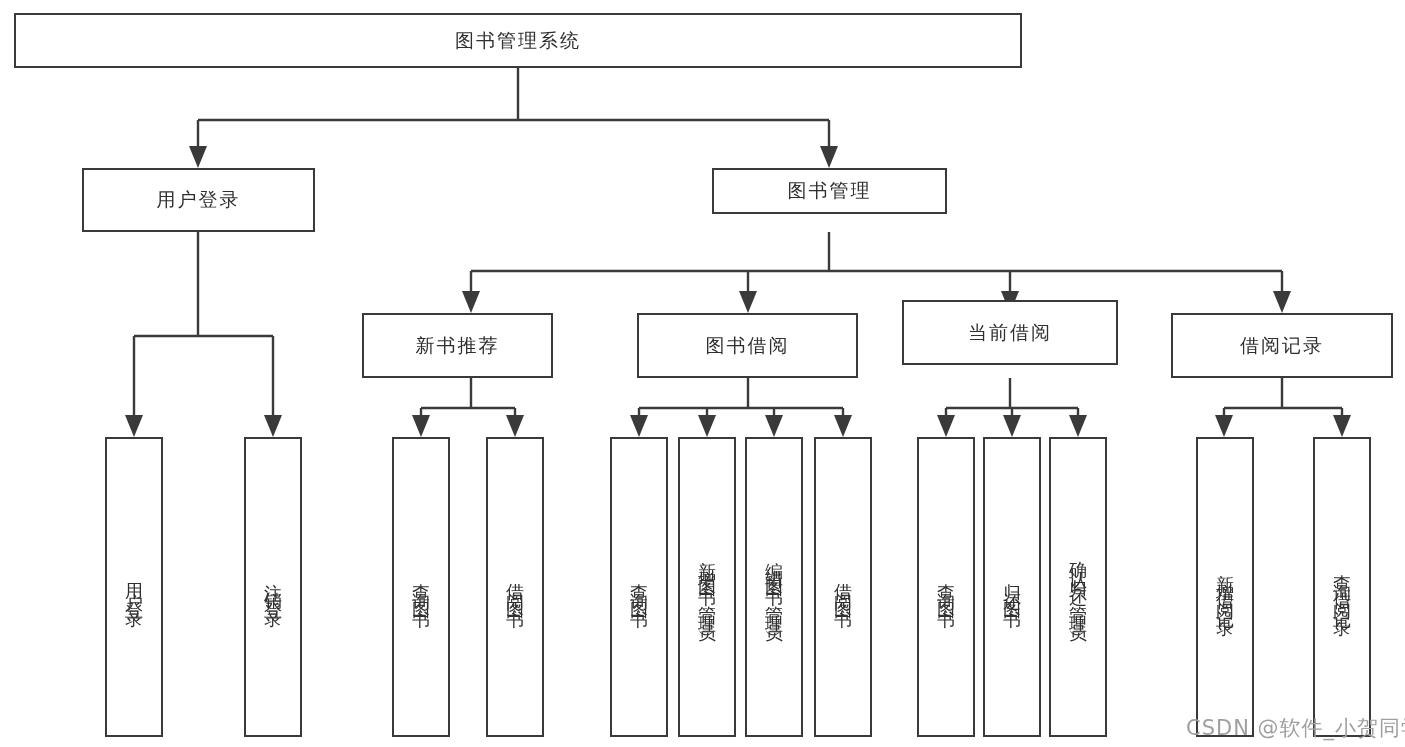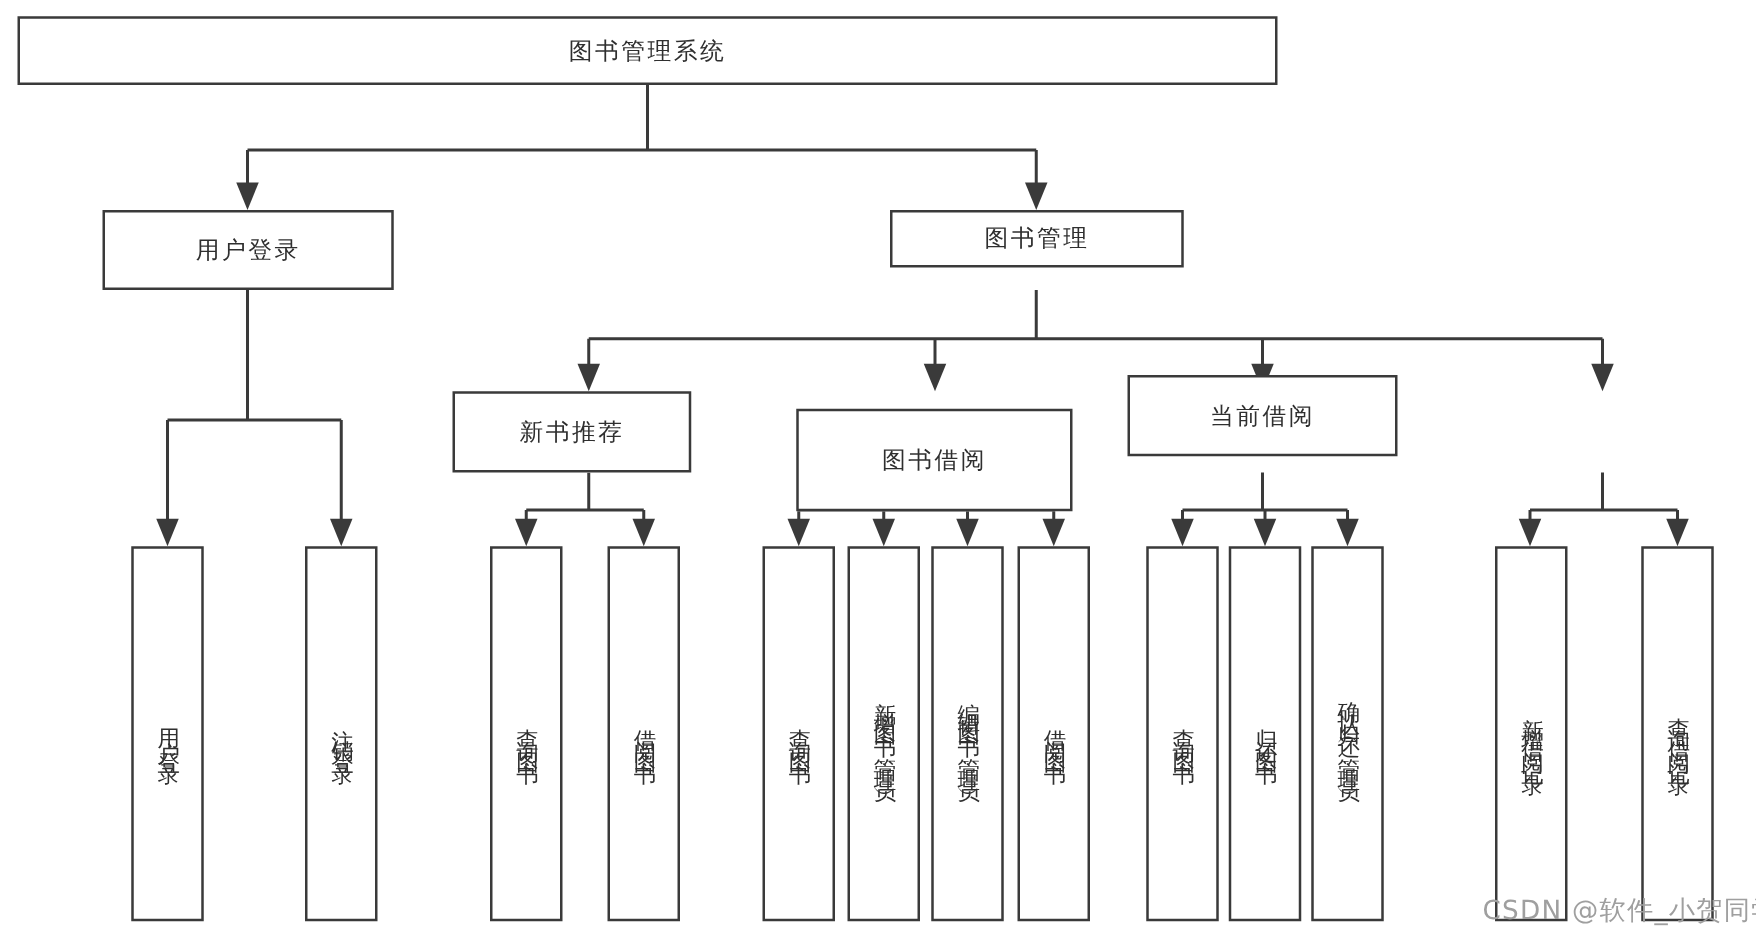--- a/index.html
+++ b/index.html
@@ -91,22 +91,23 @@
     <polygon points="1215,415 1233,415 1224,437"></polygon>
     <polygon points="1333,415 1351,415 1342,437"></polygon>
   </svg>
 
   <div class="node h-node" style="left:14px;top:13px;width:1008px;height:55px">图书管理系统</div>
 
   <div class="node h-node" style="left:82px;top:168px;width:233px;height:64px">用户登录</div>
   <div class="node h-node" style="left:712px;top:168px;width:235px;height:46px">图书管理</div>
 
   <div class="node h-node" style="left:362px;top:313px;width:191px;height:65px">新书推荐</div>
-  <div class="node h-node" style="left:637px;top:327px;width:221px;height:82px">图书借阅</div>
+  <div class="node h-node" style="left:637px;top:313px;width:221px;height:65px">图书借阅</div>
   <div class="node h-node" style="left:902px;top:300px;width:216px;height:65px">当前借阅</div>
+  <div class="node h-node" style="left:1171px;top:313px;width:222px;height:65px">借阅记录</div>
 
   <div class="node v-node" style="left:105px;top:437px;width:58px;height:300px">用户登录</div>
   <div class="node v-node" style="left:244px;top:437px;width:58px;height:300px">注销登录</div>
 
   <div class="node v-node" style="left:392px;top:437px;width:58px;height:300px">查询图书</div>
   <div class="node v-node" style="left:486px;top:437px;width:58px;height:300px">借阅图书</div>
 
   <div class="node v-node" style="left:610px;top:437px;width:58px;height:300px">查询图书</div>
   <div class="node v-node" style="left:678px;top:437px;width:58px;height:300px">新增图书（管理员）</div>
   <div class="node v-node" style="left:745px;top:437px;width:58px;height:300px">编辑图书（管理员）</div>

